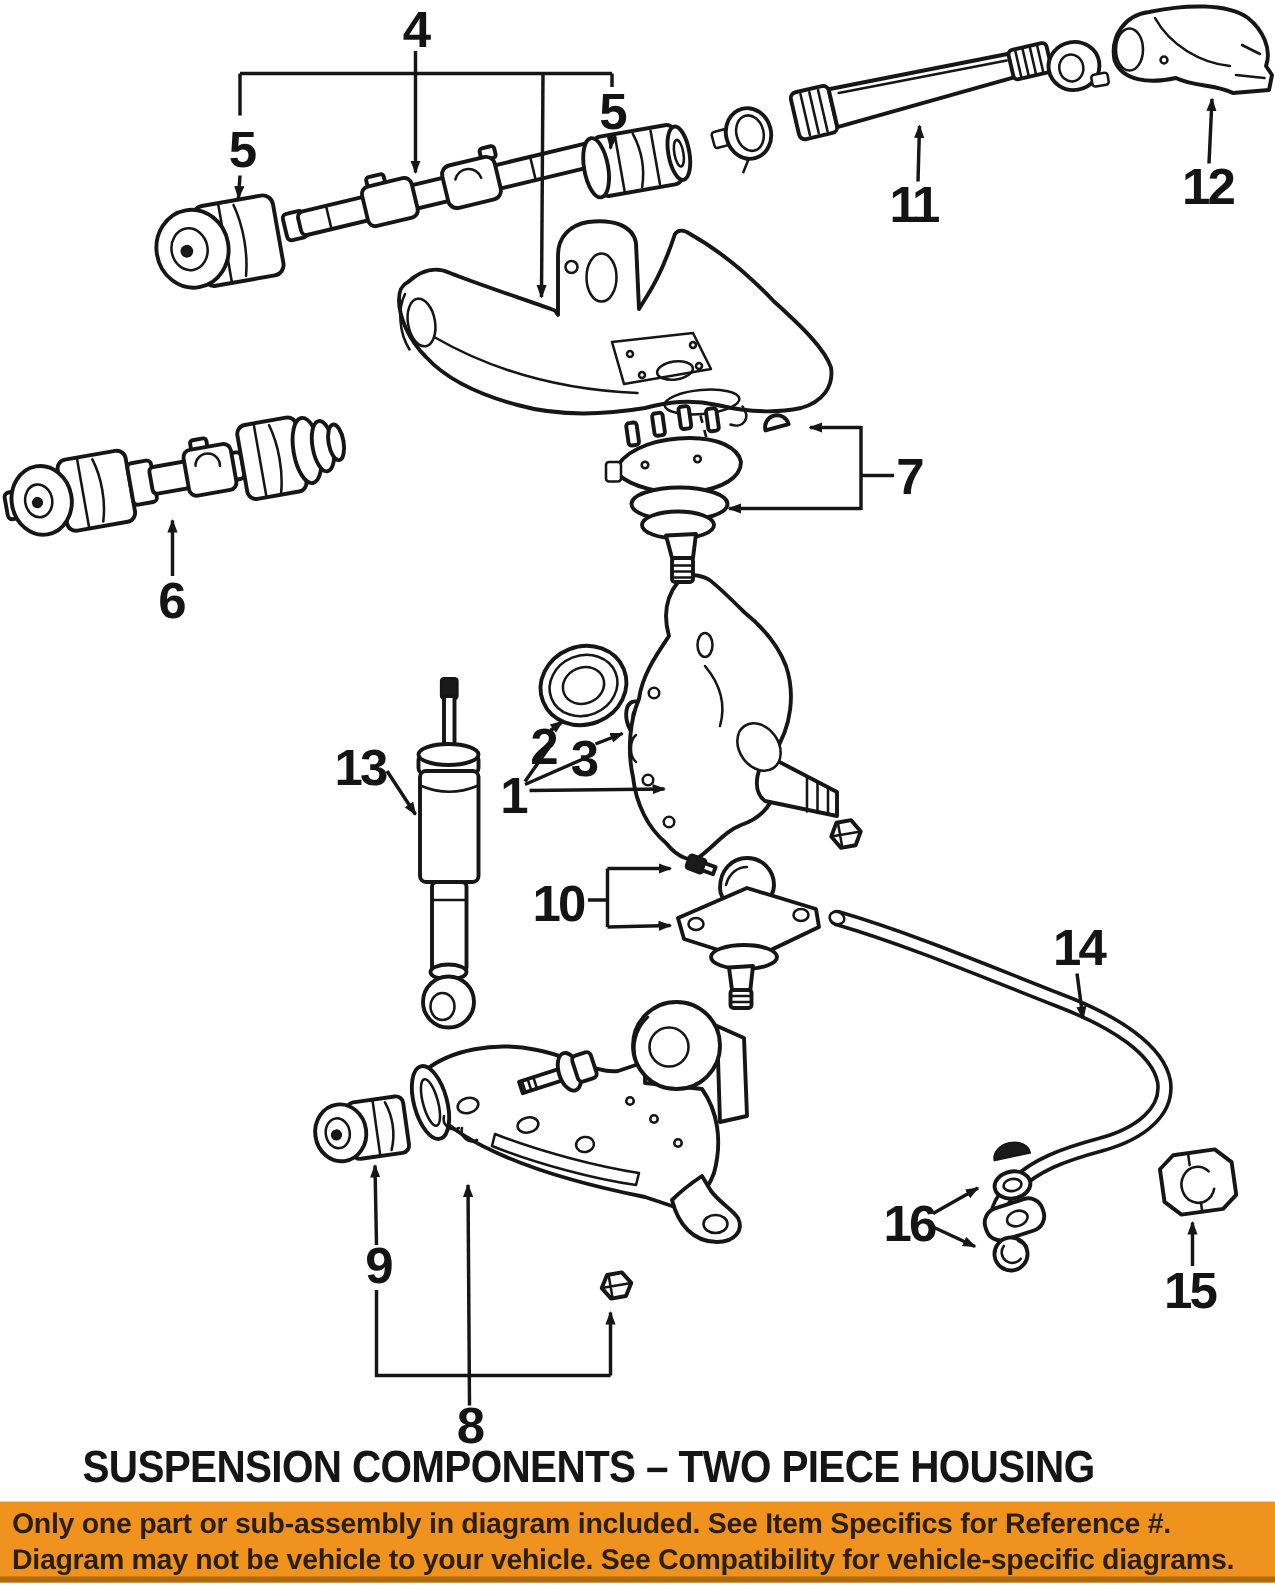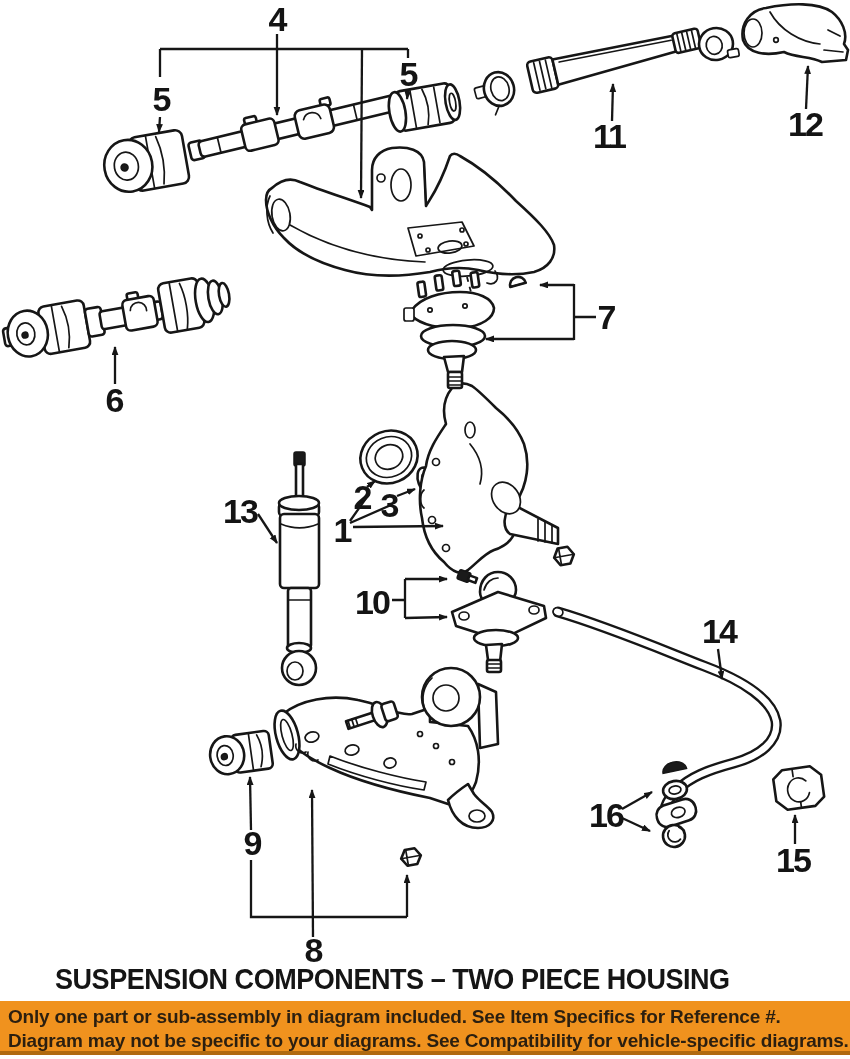--- a/index.html
+++ b/index.html
@@ -391,16 +391,16 @@
     <text class="co" x="719" y="643">14</text>
     <text class="co" x="793" y="872">15</text>
     <text class="co" x="606" y="827">16</text>
   </g>
 </svg>
 
 <div class="caption">SUSPENSION COMPONENTS – TWO PIECE HOUSING</div>
 
 <div class="footer">
   <div class="fl">Only one part or sub-assembly in diagram included. See Item Specifics for Reference #.</div>
-  <div class="fl">Diagram may not be specific to your diagrams. See Compatibility for vehicle-specific diagrams.</div>
+  <div class="fl">Diagram may not be vehicle to your vehicle. See Compatibility for vehicle-specific diagrams.</div>
 </div>
 
 </div>
 
 </body></html>

